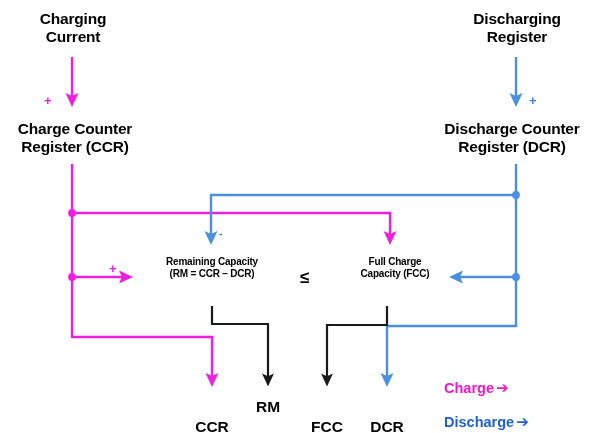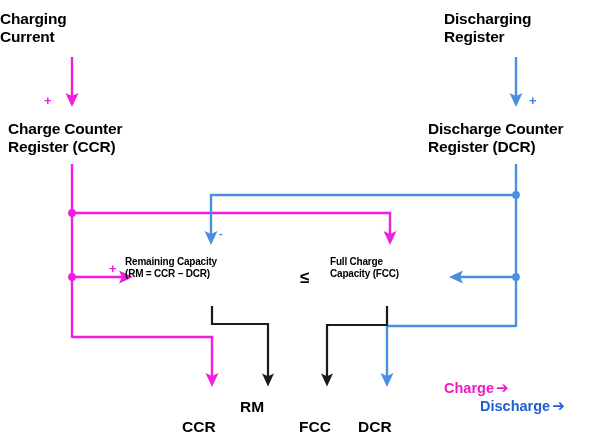--- a/index.html
+++ b/index.html
@@ -15,21 +15,21 @@
     background:#ffffff;
     overflow:hidden;
   }
   #wires{
     position:absolute;left:0;top:0;width:600px;height:433px;
   }
   .lbl{
     position:absolute;
     color:#000000;
     font-weight:bold;
-    text-align:left;
+    text-align:center;
     line-height:1.15;
     white-space:pre-line;
     letter-spacing:-0.2px;
   }
   .n-title{font-size:15.5px;}
   .n-reg{font-size:15.5px;}
   .n-cap{font-size:10px;}
   .n-out{font-size:15.5px;letter-spacing:0px;margin-top:20px;}
   .sign{
     position:absolute;
@@ -109,21 +109,21 @@
       <path d="M387,306 L387,325 L327,325 L327,380" stroke="#1a1a1a" stroke-width="2.2" marker-end="url(#ah-blk)"></path>
     </g>
   </svg>
 
   <div class="lbl n-title" style="left:0px;top:10px;width:146px;">Charging
 Current</div>
 
   <div class="lbl n-title" style="left:444px;top:10px;width:146px;">Discharging
 Register</div>
 
-  <div class="lbl n-reg" style="left:0px;top:120px;width:150px;padding-left:8px;">Charge Counter
+  <div class="lbl n-reg" style="left:0px;top:120px;width:150px;">Charge Counter
 Register (CCR)</div>
 
   <div class="lbl n-reg" style="left:428px;top:120px;width:168px;">Discharge Counter
 Register (DCR)</div>
 
   <div class="lbl n-cap" style="left:125px;top:256px;width:174px;">Remaining Capacity
 (RM = CCR – DCR)</div>
 
   <div class="lbl n-cap" style="left:330px;top:256px;width:130px;">Full Charge
 Capacity (FCC)</div>
@@ -143,17 +143,17 @@
   <div class="lbl n-out" style="left:240px;top:378px;width:56px;">RM</div>
 
   <div class="lbl n-out" style="left:299px;top:398px;width:56px;text-decoration:underline;">FCC</div>
 
   <div class="lbl n-out" style="left:358px;top:398px;width:58px;">DCR</div>
 
   <div class="legend charge" style="left:444px;top:379px;text-align:right;">
     <span>Charge</span><span class="arw">➔</span>
   </div>
 
-  <div class="legend discharge" style="left:444px;top:397px;margin-left:36px;">
+  <div class="legend discharge" style="left:444px;top:413px;">
     <span>Discharge</span><span class="arw">➔</span>
   </div>
 
 </div>
 
 </body></html>

